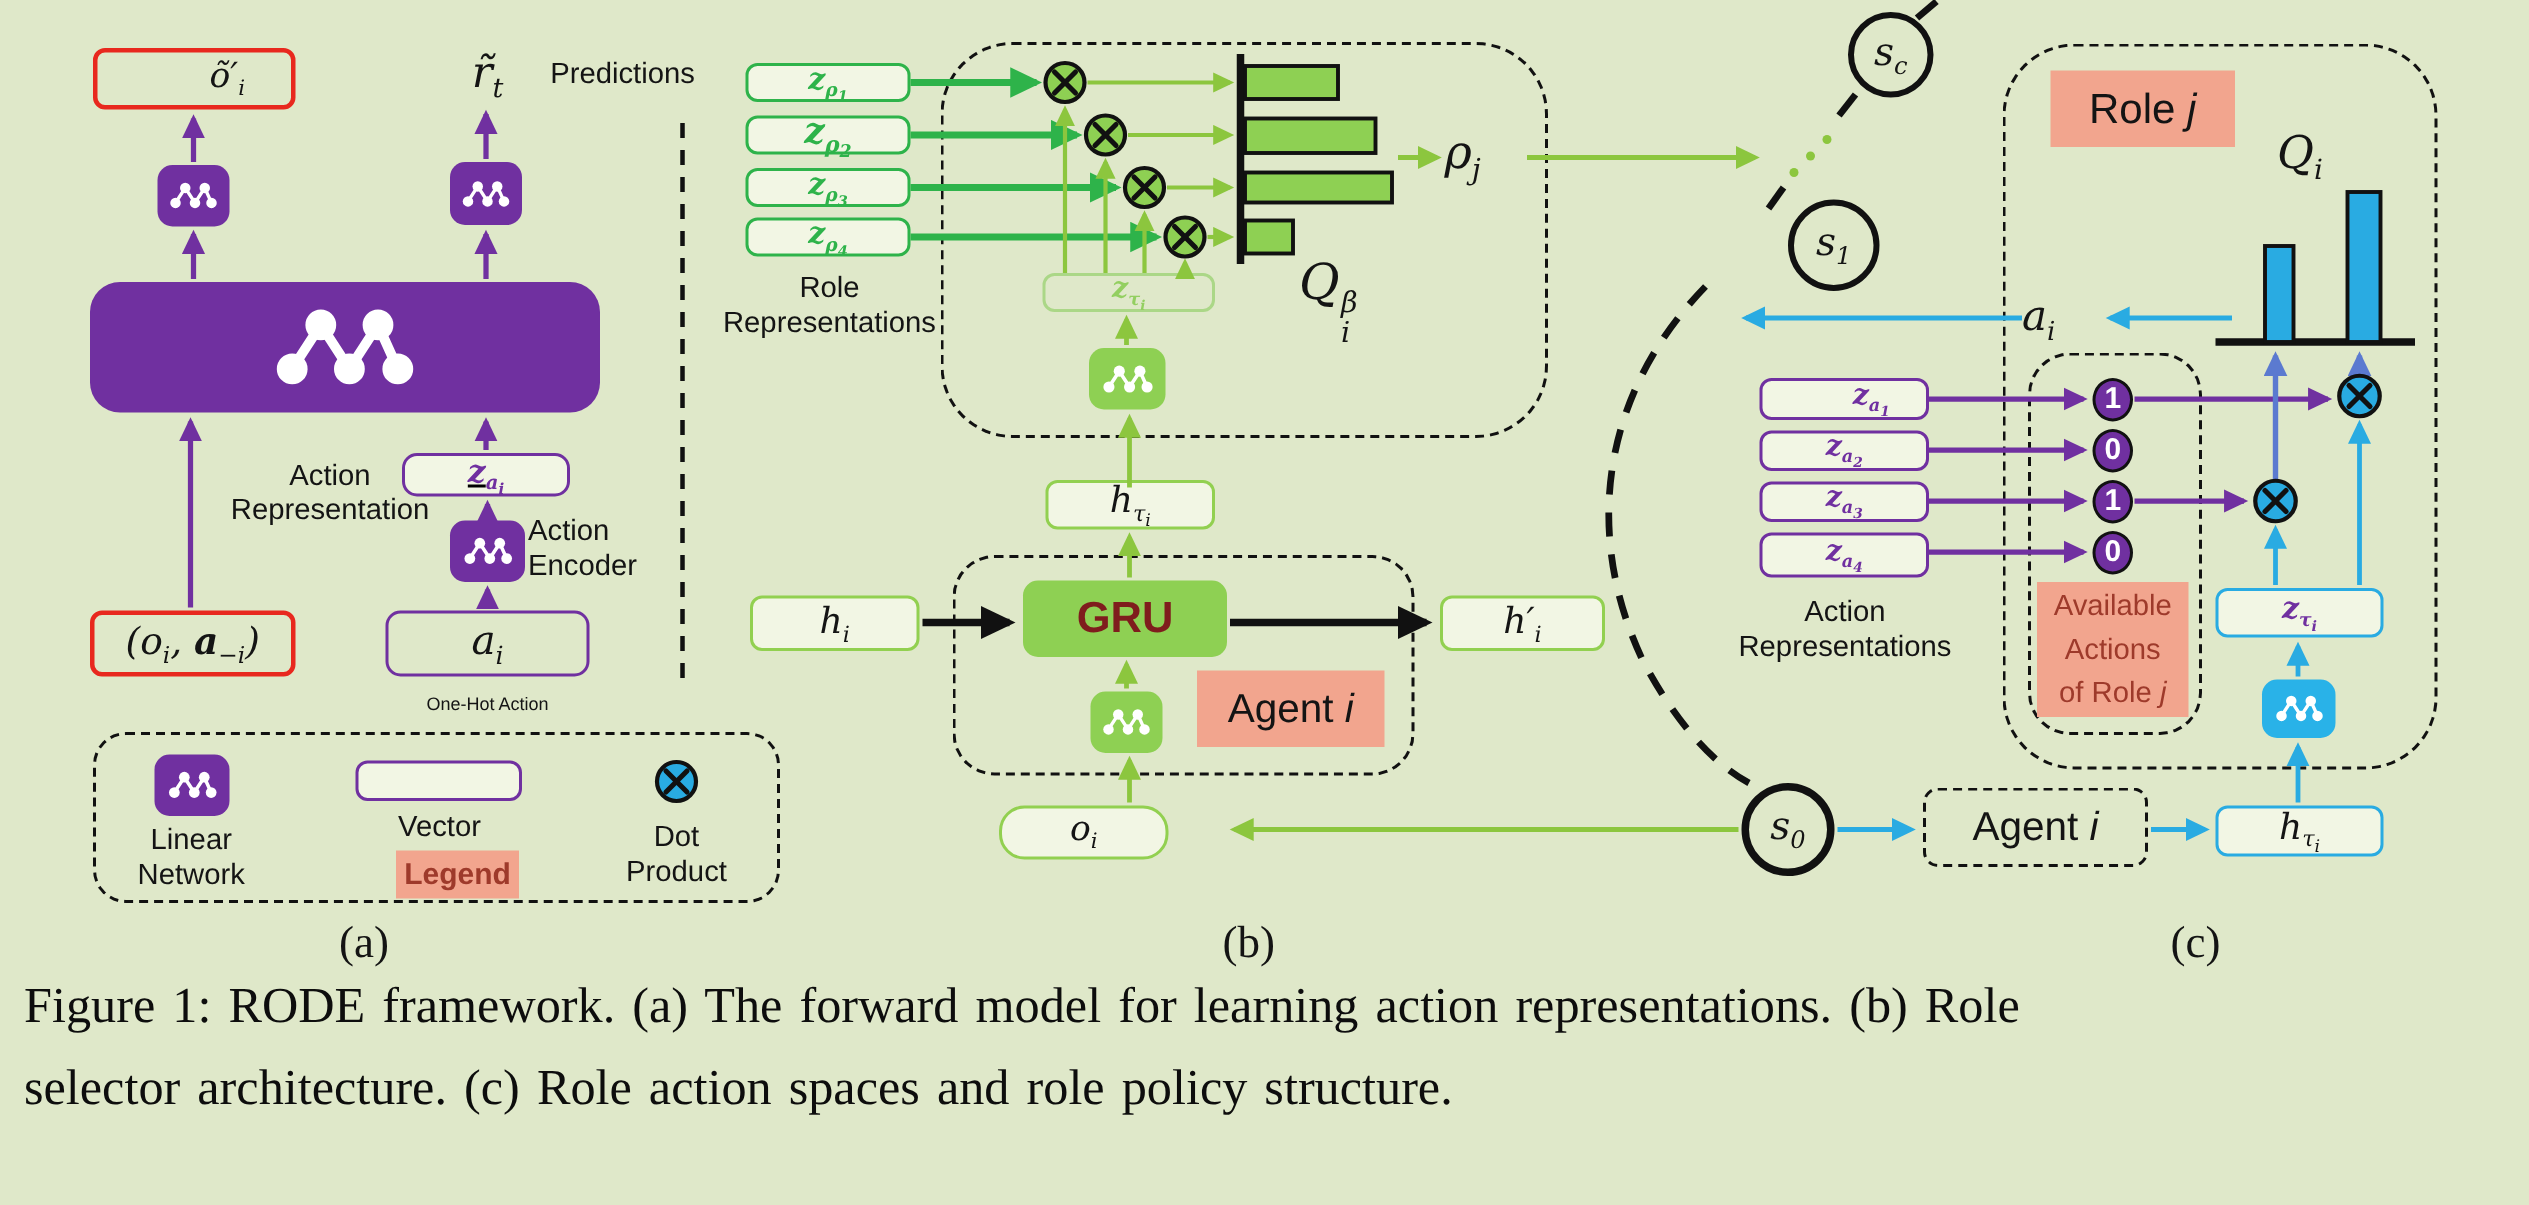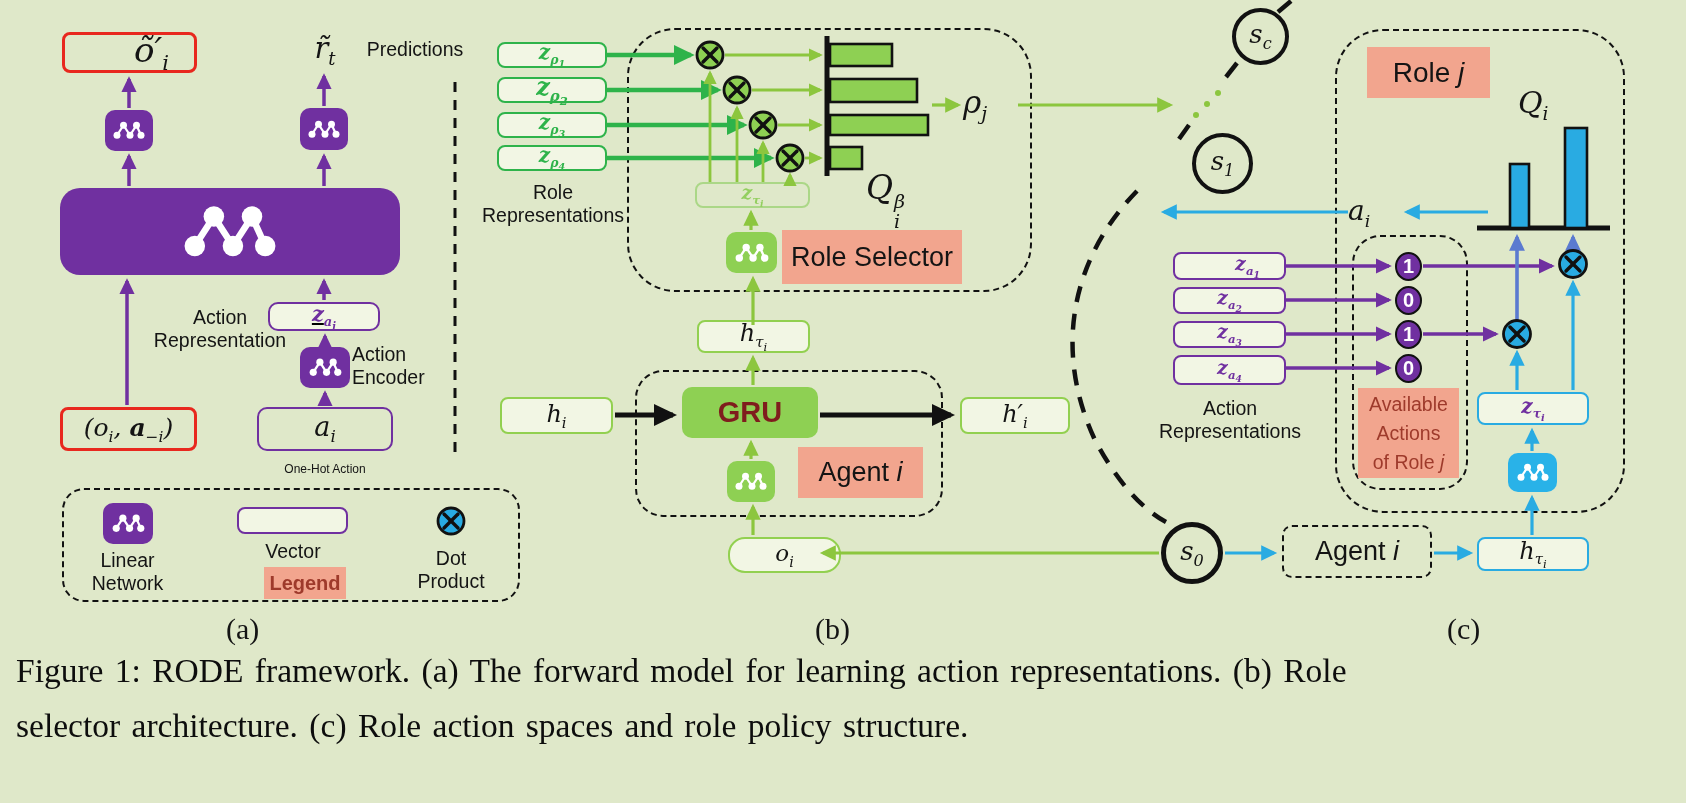--- a/index.html
+++ b/index.html
@@ -59,21 +59,21 @@
         <circle cx="10" cy="32" r="7" fill="#fff"></circle>
           <circle cx="23" cy="12" r="7" fill="#fff"></circle>
         <circle cx="36" cy="32" r="7" fill="#fff"></circle>
           <circle cx="49" cy="12" r="7" fill="#fff"></circle>
         <circle cx="58" cy="32" r="7" fill="#fff"></circle>
       </symbol>
     </defs>
   </svg>
 
   <div class="box redbox r8" style="left:62px;top:32px;width:135px;height:41px;" data-name="predicted-observation-box">
-    <span class="m" style="font-size:34px;margin-left:44px;" data-name="predicted-observation-label">õ′<sub>i</sub></span>
+    <span class="m" style="font-size:23px;margin-left:44px;" data-name="predicted-observation-label">õ′<sub>i</sub></span>
   </div>
   <div class="box" style="left:295px;top:29px;width:60px;height:42px;" data-name="predicted-reward-box">
     <span class="m" style="font-size:29px;" data-name="predicted-reward-label">r̃<sub>t</sub></span>
   </div>
   <div class="lbl" style="left:355px;top:38px;width:120px;" data-name="predictions-label">Predictions</div>
 
   <div class="box mlp" style="left:105px;top:110px;width:48px;height:41px;" data-name="linear-network-icon">
     <svg width="34" height="23" data-name="mlp-glyph-icon">
         <use href="#mlpGlyph"></use>
       </svg>
@@ -148,23 +148,20 @@
       </span></div>
 
   <div class="box ztaub r8" style="left:695px;top:182px;width:115px;height:26px;" data-name="trajectory-vector-box">
     <span class="m" style="font-size:19px;" data-name="trajectory-vector-label">z<sub>τ<sub>i</sub></sub></span>
   </div>
   <div class="box mlp green r10" style="left:726px;top:232px;width:51px;height:41px;" data-name="role-selector-network-icon">
     <svg width="36" height="24" data-name="mlp-glyph-icon">
         <use href="#mlpGlyph"></use>
       </svg>
   </div>
-  <div class="box salmon" style="left:782px;top:230px;width:180px;height:54px;" data-name="role-selector-badge">
-    <span style="font-size:27px;color:#141414;" data-name="role-selector-title">Role Selector</span>
-  </div>
 
   <div class="box palegreen r8 lightfill" style="left:697px;top:320px;width:113px;height:33px;" data-name="hidden-state-tau-box">
     <span class="m" style="font-size:24px;" data-name="hidden-state-tau-label">h<sub>τ<sub>i</sub></sub></span>
   </div>
 
   <div class="box dashbox" style="left:635px;top:370px;width:308px;height:147px;border-radius:28px;" data-name="agent-box"></div>
   <div class="box mlp green r12" style="left:682px;top:387px;width:136px;height:51px;" data-name="gru-box">
     <span style="font-size:29px;font-weight:600;color:#7f1d1d;" data-name="gru-label">GRU</span>
   </div>
   <div class="box palegreen r8 lightfill" style="left:500px;top:397px;width:113px;height:37px;" data-name="hidden-state-in-box">
@@ -174,21 +171,21 @@
     <span class="m" style="font-size:24px;" data-name="hidden-state-out-label">h′<sub>i</sub></span>
   </div>
   <div class="box mlp green r10" style="left:727px;top:461px;width:48px;height:41px;" data-name="agent-network-icon">
     <svg width="34" height="23" data-name="mlp-glyph-icon">
         <use href="#mlpGlyph"></use>
       </svg>
   </div>
   <div class="box salmon" style="left:798px;top:447px;width:125px;height:51px;" data-name="agent-badge">
     <span style="font-size:27px;color:#141414;" data-name="agent-title">Agent <i>i</i></span>
   </div>
-  <div class="box palegreen r8 lightfill" style="left:728px;top:537px;width:113px;height:36px;border-radius:17px;" data-name="observation-box">
+  <div class="box palegreen r8 lightfill" style="left:666px;top:537px;width:113px;height:36px;border-radius:17px;" data-name="observation-box">
     <span class="m" style="font-size:23px;" data-name="observation-label">o<sub>i</sub></span>
   </div>
 
   <div class="panel-letter" style="left:815px;top:612px;" data-name="panel-b-letter">(b)</div>
 
   <div class="box state" style="left:1232px;top:8px;width:57px;height:57px;" data-name="state-sc-circle">
     <span class="m" style="font-size:26px;" data-name="state-sc-label">s<sub>c</sub></span>
   </div>
   <div class="box state" style="left:1192px;top:133px;width:61px;height:61px;" data-name="state-s1-circle">
     <span class="m" style="font-size:26px;" data-name="state-s1-label">s<sub>1</sub></span>

